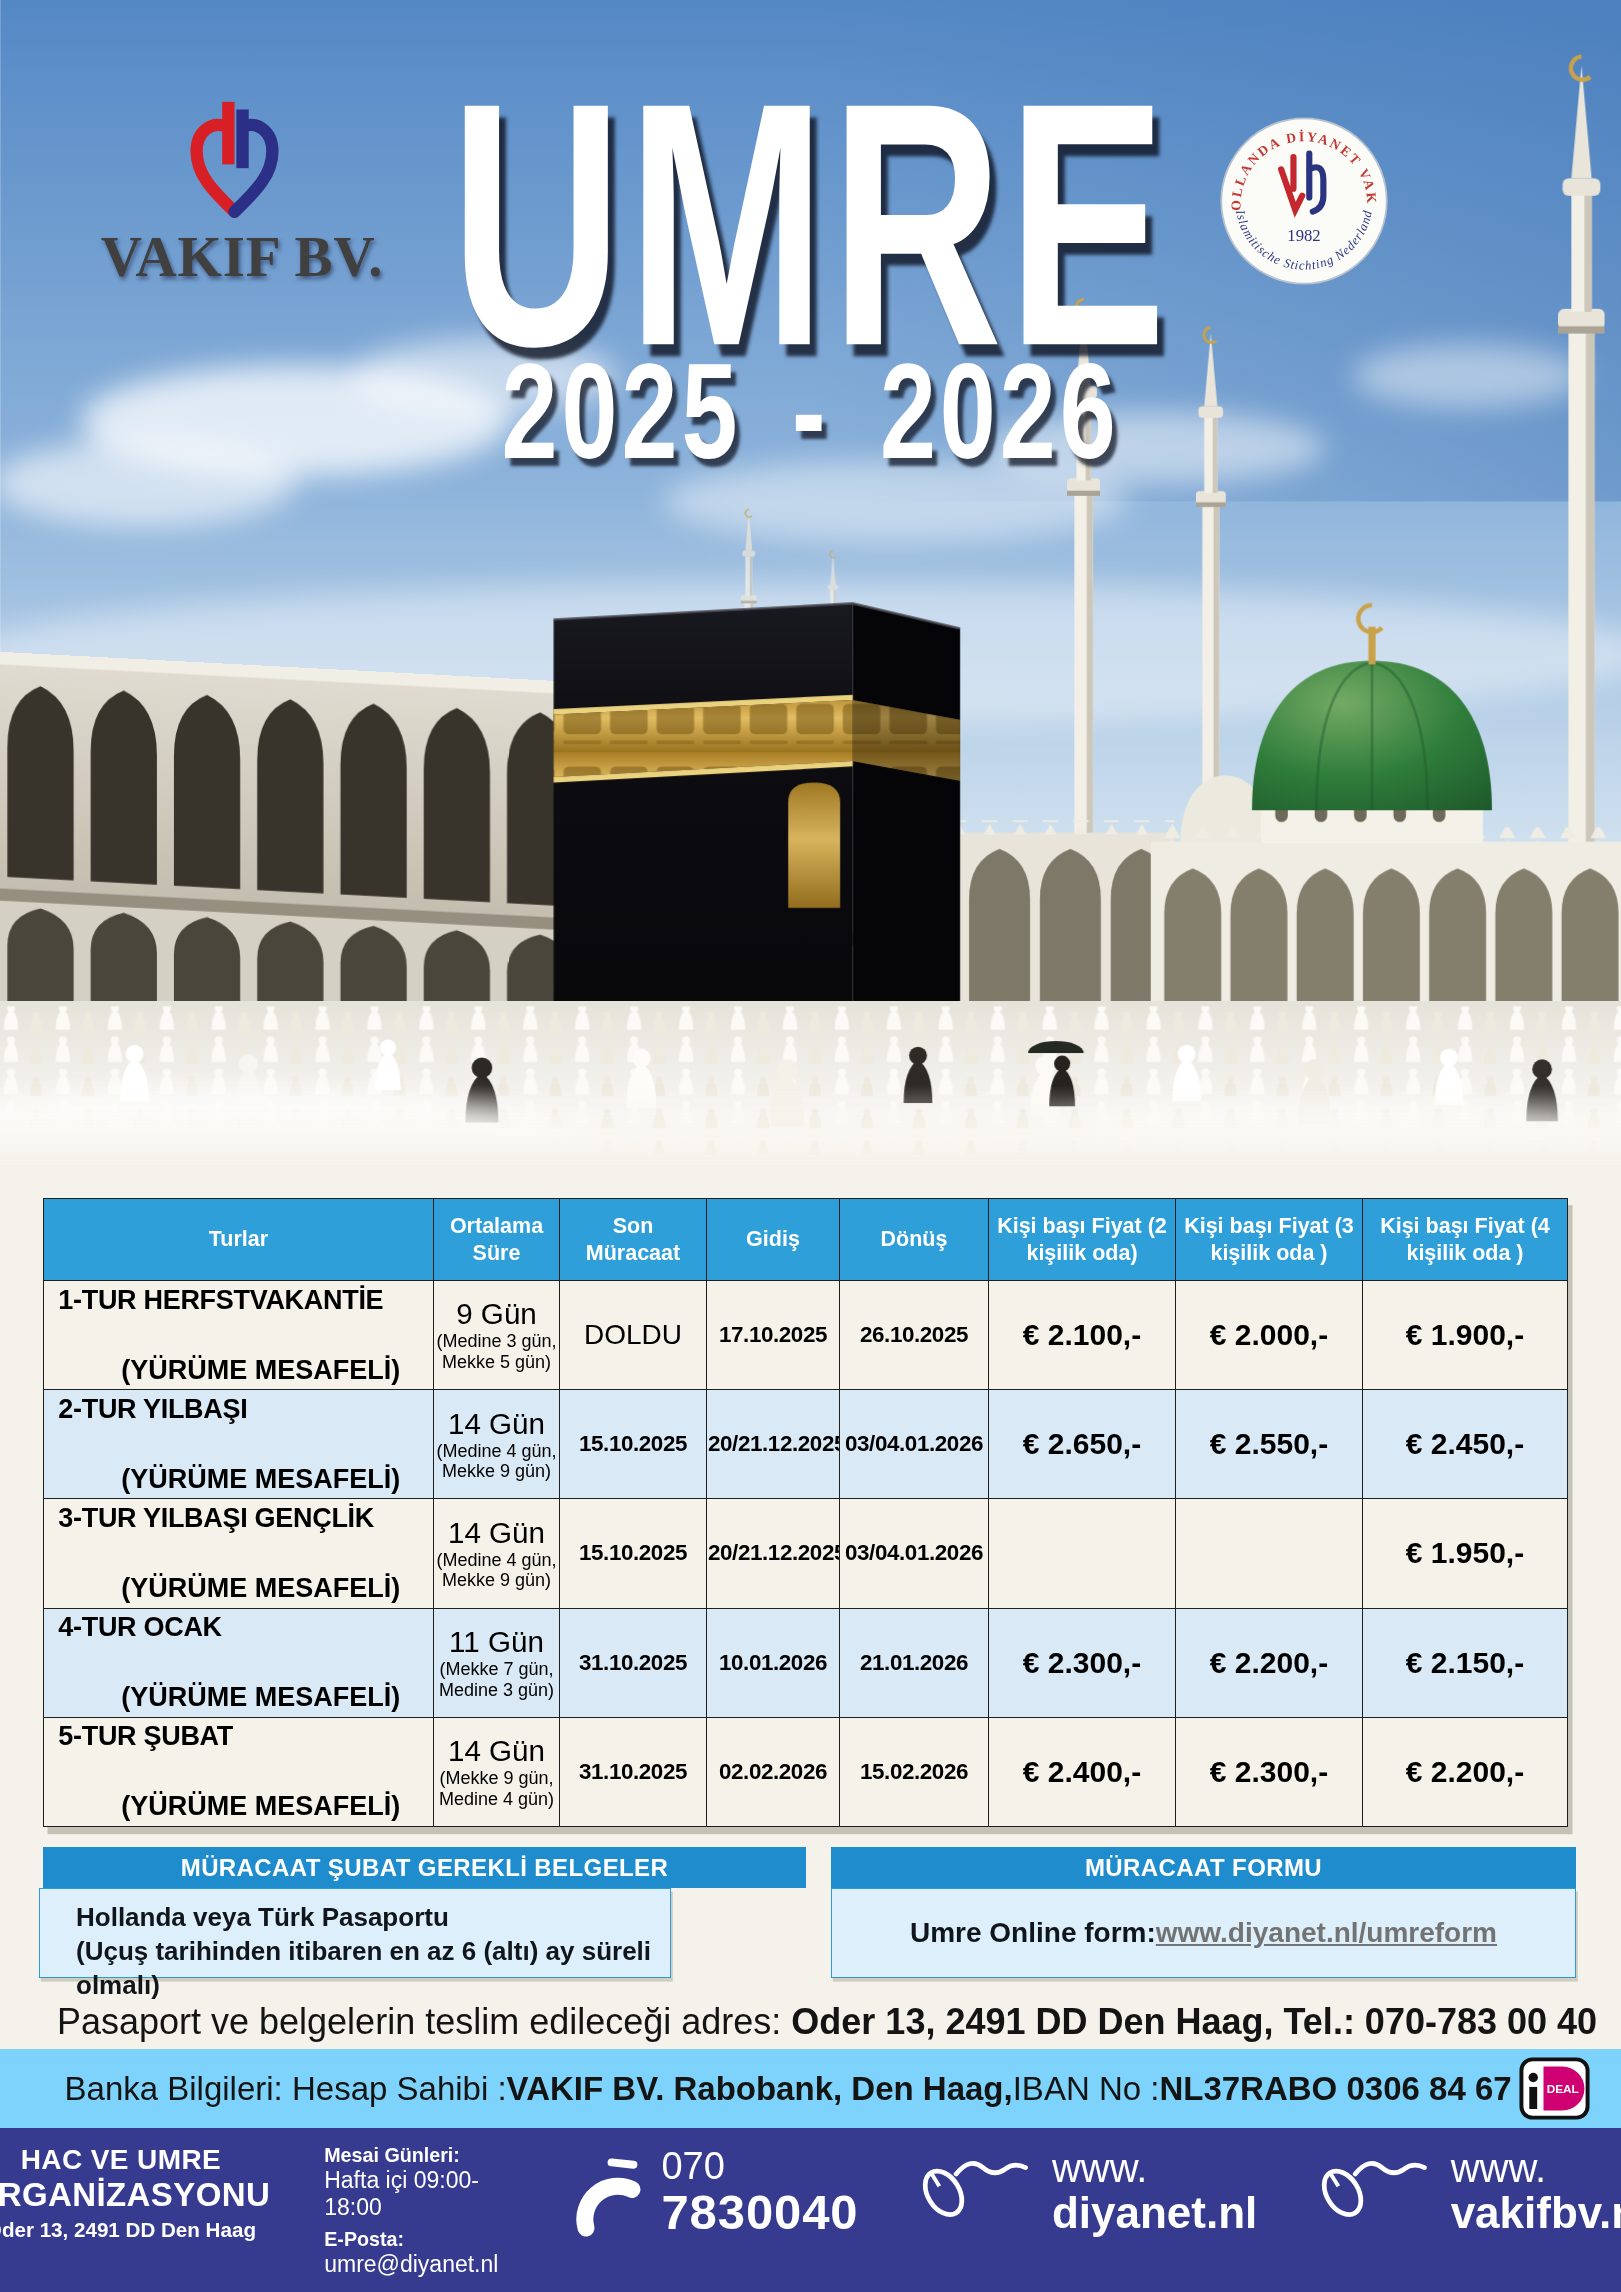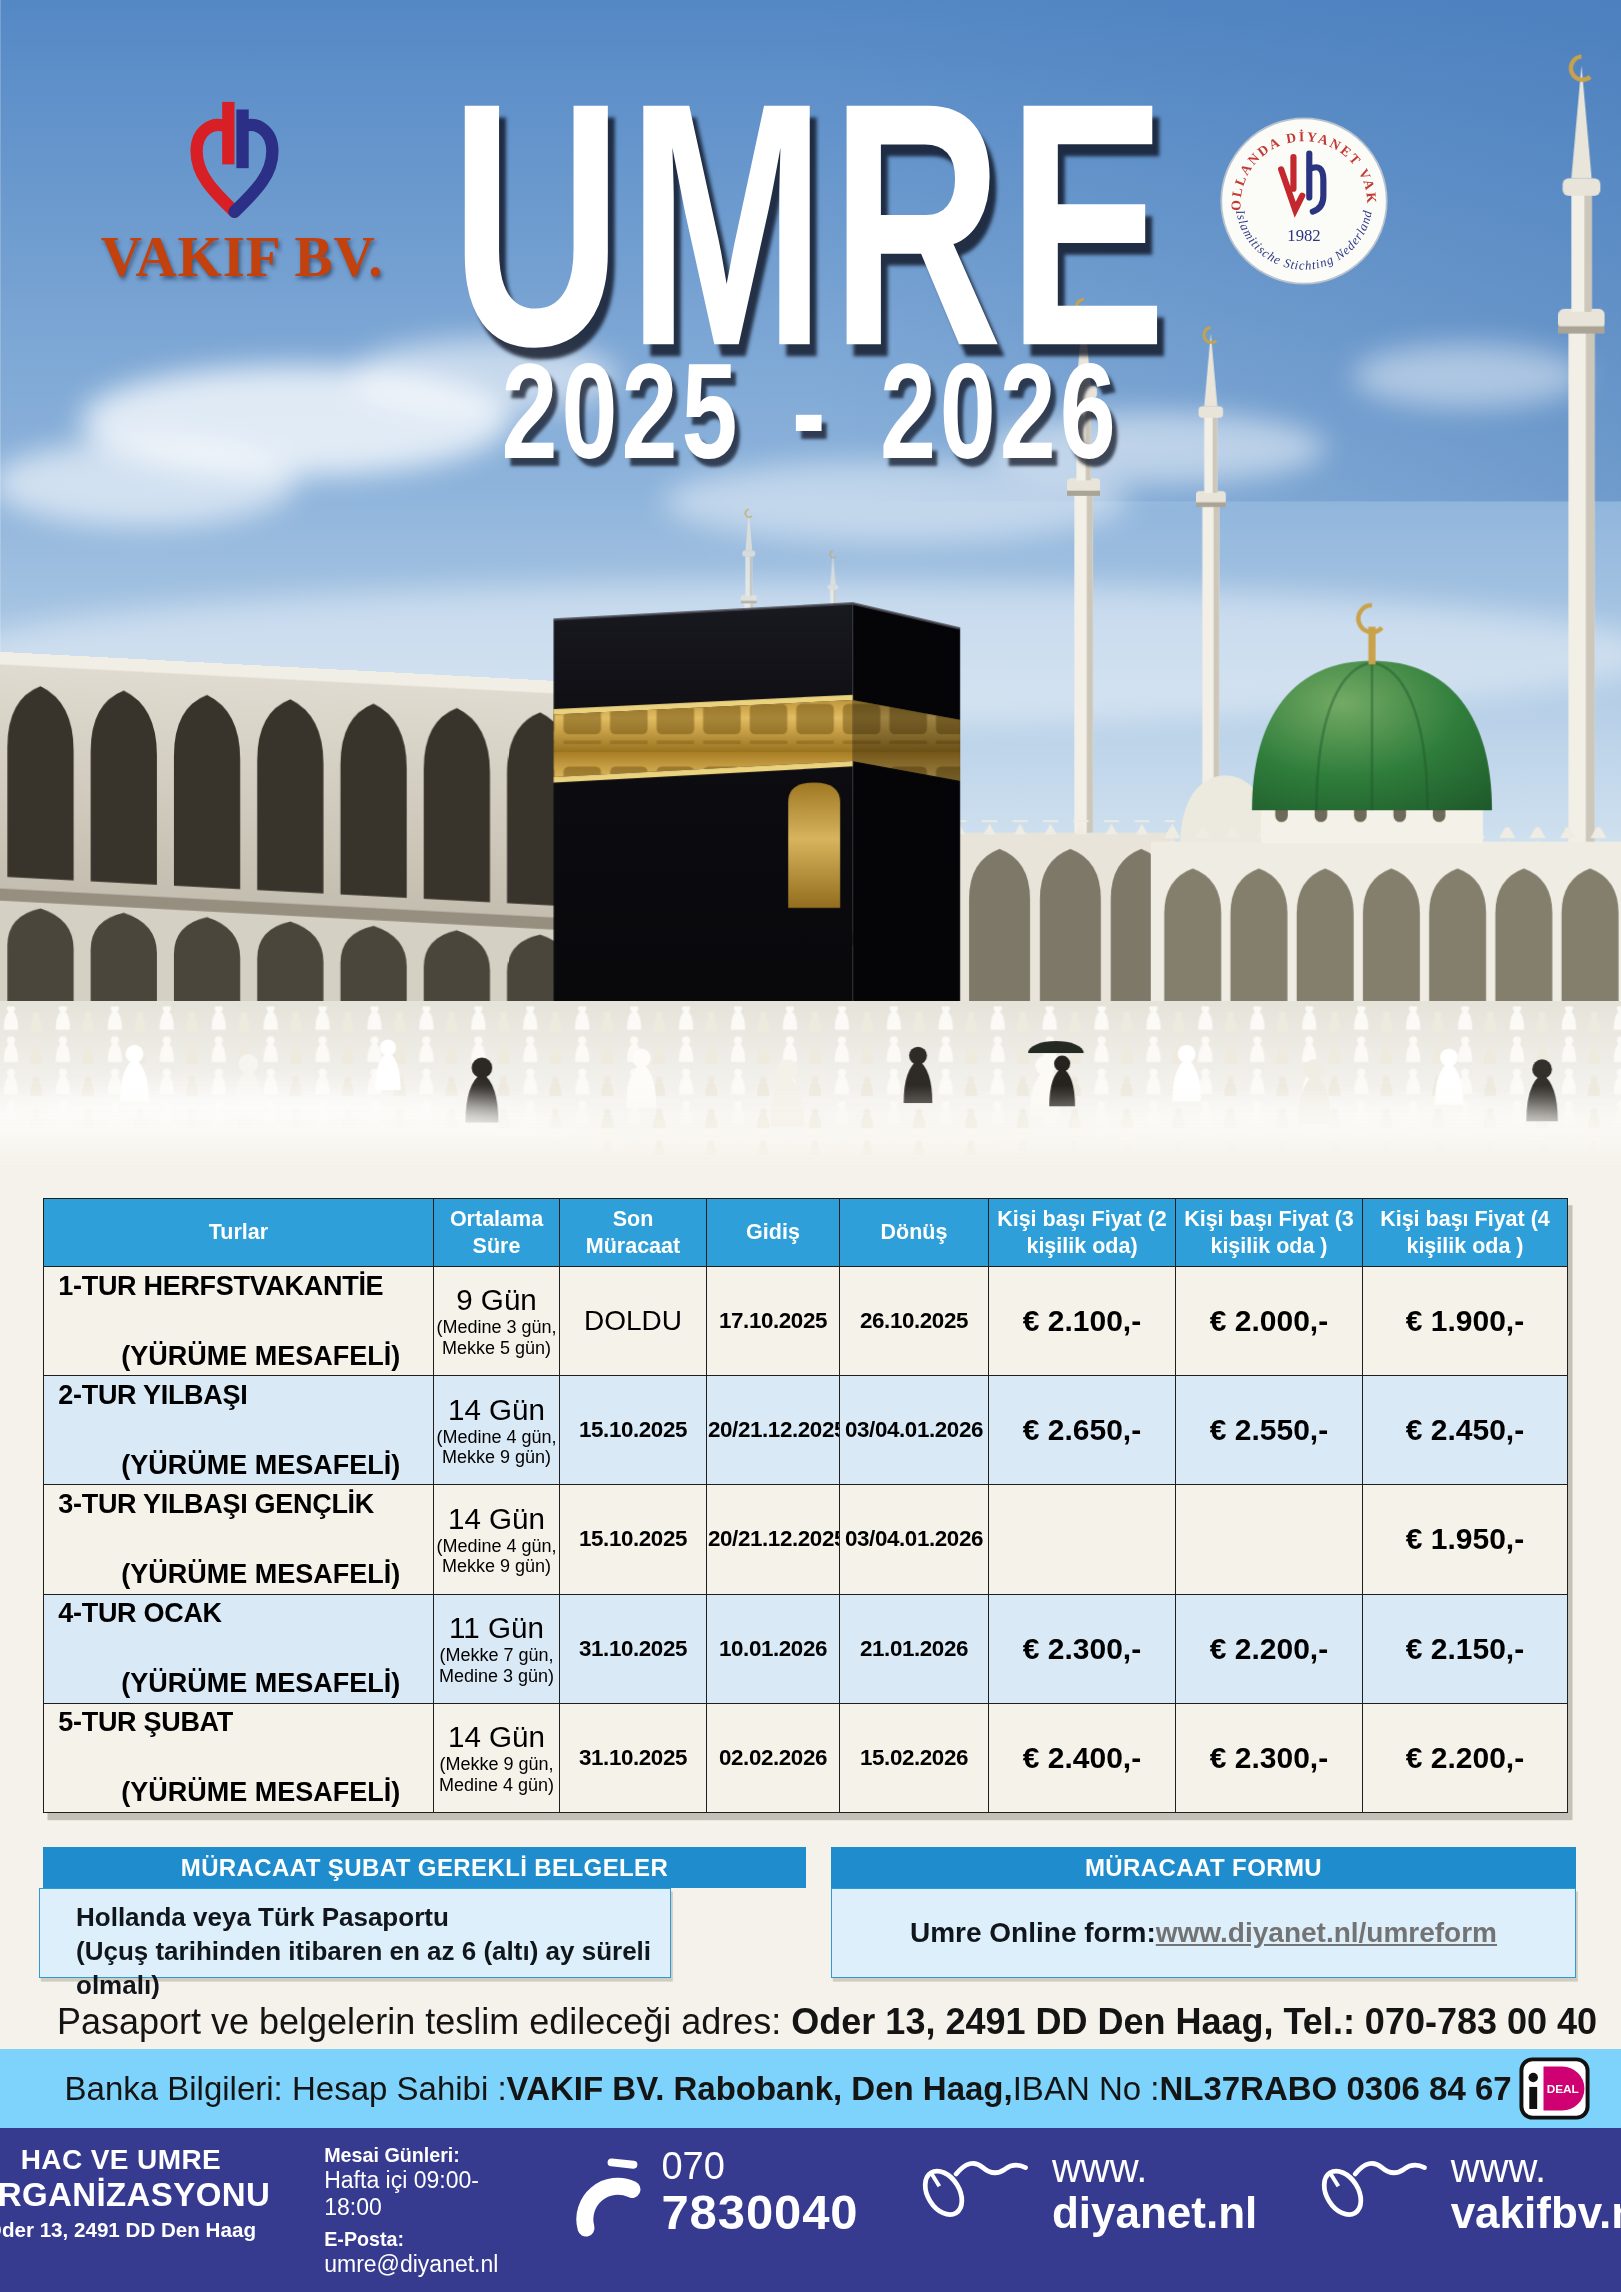--- a/index.html
+++ b/index.html
@@ -4,37 +4,37 @@
 <style>
   html,body{margin:0;padding:0;background:#888;}
   .page{position:relative;width:1622px;height:2293px;background:#f4f2ea;overflow:hidden;
         font-family:"Liberation Sans",sans-serif;margin:0 auto;}
   
   .hero{position:absolute;left:0;top:0;width:1622px;height:1164px;}
   .hero svg.scene{position:absolute;left:0;top:0;}
   .brand{position:absolute;left:0;top:0;}
   .brand-heart{position:absolute;left:186px;top:100px;width:97px;height:125px;}
   .brand-text{position:absolute;left:54px;top:224px;width:376px;text-align:center;
-      font-family:"Liberation Serif",serif;font-weight:bold;font-size:57px;color:#c2410c;
+      font-family:"Liberation Serif",serif;font-weight:bold;font-size:57px;color:#404040;
       text-shadow:1.8px 2.7px 4.5px rgba(20,30,60,.55);letter-spacing:0.9px;}
   .umre{position:absolute;left:0;right:0;top:63px;text-align:center;}
   .umre span{display:inline-block;transform:scale(.70,1.02);font-weight:bold;font-size:340px;
       line-height:.95;color:#fff;letter-spacing:7.2px;
       text-shadow:9.9px 11.6px 4.5px rgba(12,16,30,.78);}
   .years{position:absolute;left:0;right:0;top:333px;text-align:center;}
   .years span{display:inline-block;transform:scaleX(.74);font-weight:bold;font-size:136px;
       color:#fff;letter-spacing:5.4px;word-spacing:25px;
       text-shadow:7.2px 8px 3.6px rgba(12,16,30,.72);}
   .seal{position:absolute;left:1216px;top:113px;width:176px;height:176px;}
   
   .tours{position:absolute;left:43px;top:1198px;}
   table{border-collapse:collapse;table-layout:fixed;width:1524px;
         box-shadow:4.5px 7.2px 0 rgba(138,134,122,.45);}
   th,td{border:1.8px solid #1f1f1f;vertical-align:middle;overflow:hidden;}
-  thead tr{height:68px;}
+  thead tr{height:82px;}
   thead th{background:#2f9fd9;color:#fff;font-weight:bold;font-size:21.5px;line-height:1.25;padding:3.6px 2.7px;}
   tbody tr{height:91px;}
   tbody tr:nth-child(odd){background:#f4f2e9;}
   tbody tr:nth-child(even){background:#d9e9f6;}
   .c-tour{text-align:left;padding:3.6px 7.2px 3.6px 14.3px;}
   .t1{display:block;font-weight:bold;font-size:27px;letter-spacing:-0.3px;}
   .t2{display:block;font-weight:bold;font-size:27px;padding-left:63px;margin-top:39px;}
   .c-dur{text-align:center;padding:1.8px;}
   .d1{display:block;font-size:29.6px;}
   .d2{display:block;font-size:18px;line-height:1.15;}

